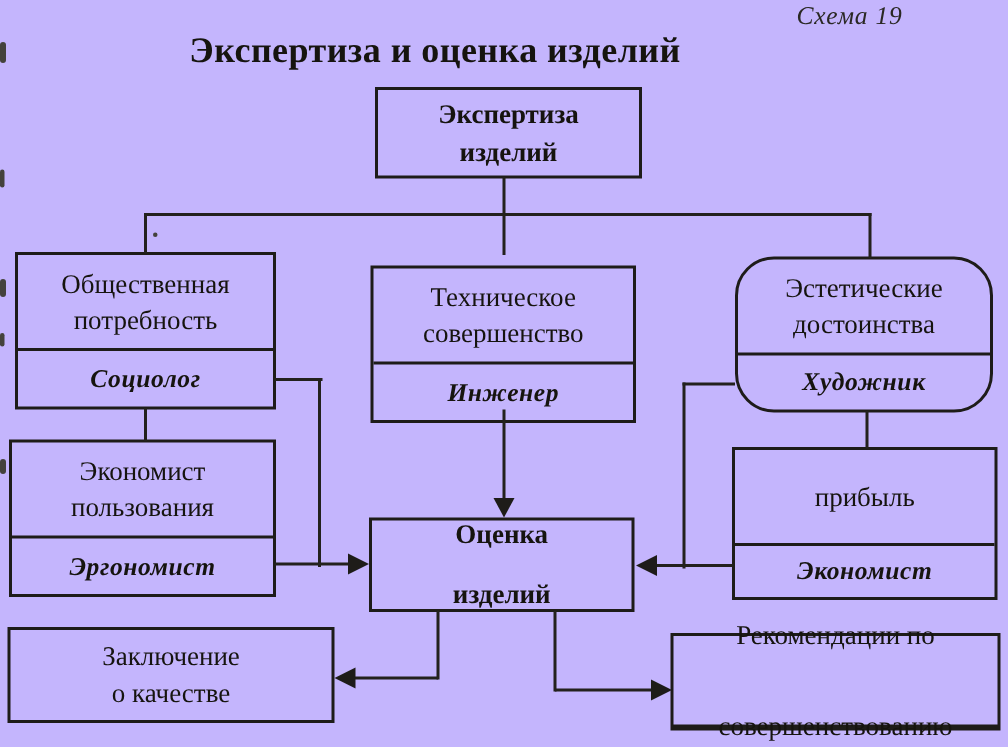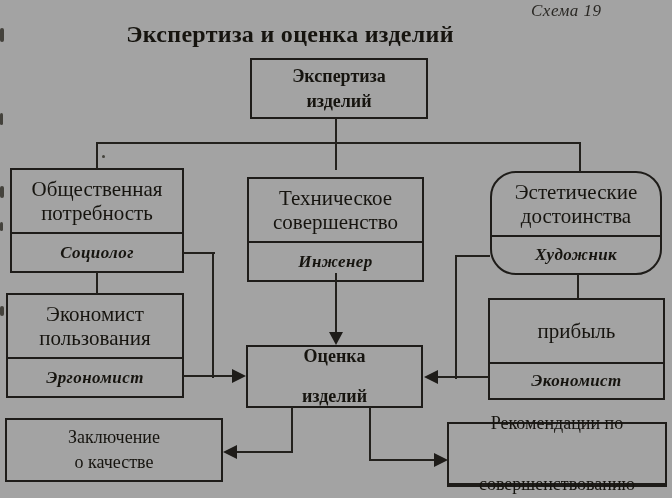--- a/index.html
+++ b/index.html
@@ -1,19 +1,19 @@
 <!DOCTYPE html>
 <html><head>
 <meta charset="utf-8">
 <style>
   html,body{margin:0;padding:0;}
   .stage{
     position:relative;
     width:672px;height:498px;
-    background:#a3a3a3;
+    background:#c4b5fd;
     font-family:"Liberation Serif","DejaVu Serif",serif;
     color:#16140f;
     overflow:hidden;
   }
   
   .scheme-label{
     position:absolute;left:531px;top:1px;width:110px;
     font-style:italic;font-size:17px;letter-spacing:0.5px;color:#2a2824;
   }
   .diagram-title{
@@ -25,21 +25,21 @@
     position:absolute;box-sizing:border-box;
     border:2.5px solid #1e1c19;
     text-align:center;
   }
   .single{display:flex;flex-direction:column;justify-content:center;}
   .single .bl{line-height:25px;font-size:18px;}
   .bold .bl{font-weight:bold;}
   .tworow{display:flex;flex-direction:column;}
   .row-factor{
     height:62px;display:flex;flex-direction:column;justify-content:center;
-    font-size:21px;line-height:24px;
+    font-size:18px;line-height:24px;
   }
   .row-expert{
     flex:1;border-top:2.5px solid #1e1c19;
     display:flex;align-items:center;justify-content:center;
     font-weight:bold;font-style:italic;font-size:17px;letter-spacing:0.4px;
   }
   #box-expertise{left:250px;top:58px;width:178px;height:61px;}
   #box-social{left:10px;top:168px;width:174px;height:105px;}
   #box-technical{left:247px;top:177px;width:177px;height:105px;}
   #box-aesthetic{left:490px;top:171px;width:172px;height:104px;border-radius:26px;}

